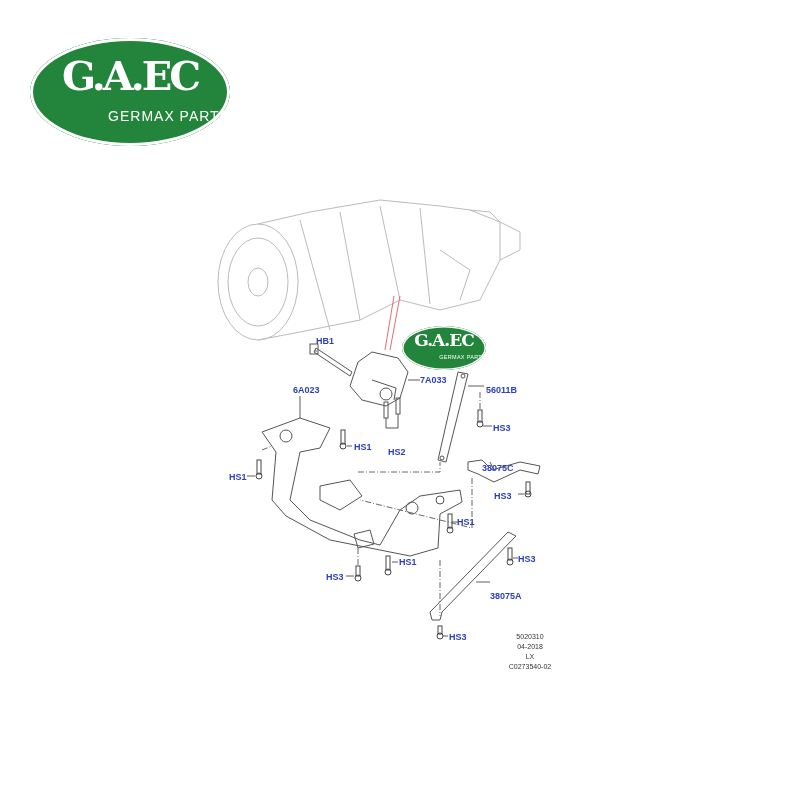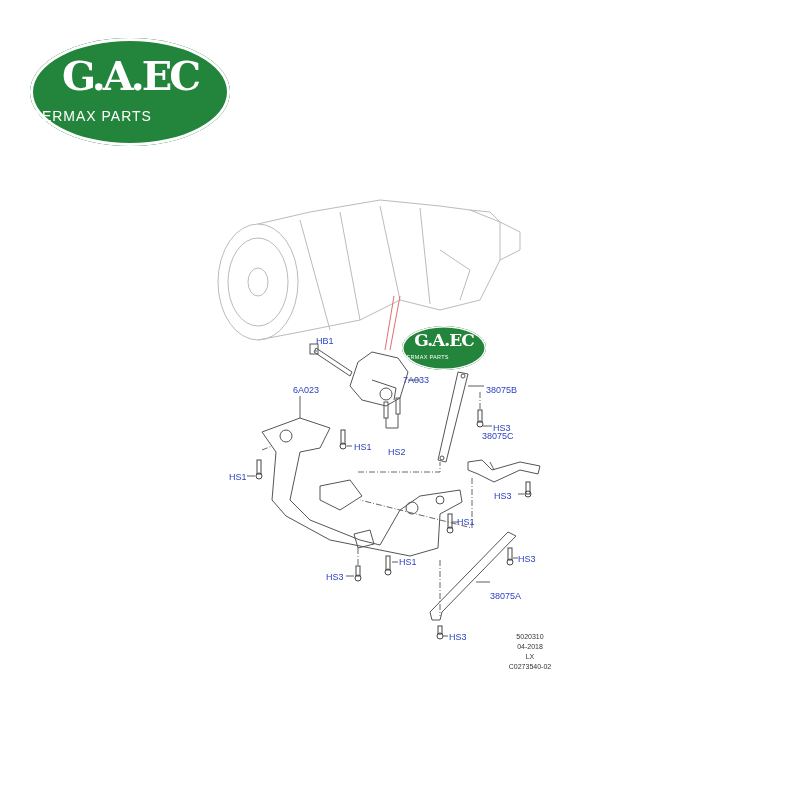--- a/index.html
+++ b/index.html
@@ -1,26 +1,26 @@
 <!DOCTYPE html>
 <html><head>
 <meta charset="utf-8">
 <style>
   html,body{margin:0;padding:0;background:#fff;}
   body{width:800px;height:800px;position:relative;overflow:hidden;font-family:"Liberation Sans",sans-serif;}
   .logo{position:absolute;left:30px;top:38px;width:200px;height:108px;}
   .logo-oval{position:absolute;inset:0;background:#23843b;border-radius:50%;box-shadow:inset 0 0 0 3px #fff,inset 0 0 0 5px #23843b;}
   .logo-mark{position:absolute;left:0;right:0;top:14px;text-align:center;color:#fff;font-family:"DejaVu Serif",serif;font-weight:bold;font-size:40px;letter-spacing:-3px;}
-  .logo-sub{position:absolute;left:0;right:0;top:70px;text-align:left;color:#fff;font-size:14px;letter-spacing:1px;}
+  .logo-sub{position:absolute;left:0;right:0;top:70px;text-align:right;color:#fff;font-size:14px;letter-spacing:1px;}
   .mini-logo{position:absolute;left:402px;top:326px;width:84px;height:44px;}
   .mini-logo .logo-mark{top:4px;font-size:17px;letter-spacing:-1px;}
   .mini-logo .logo-sub{top:28px;font-size:5.5px;letter-spacing:0.3px;}
   .mini-logo .logo-oval{box-shadow:inset 0 0 0 1.5px #fff,inset 0 0 0 2px #23843b;}
   svg.diagram{position:absolute;left:0;top:0;}
-  .lbl{position:absolute;color:#2b3fc0;font-size:9px;font-weight:normal;line-height:1;white-space:nowrap;}
+  .lbl{position:absolute;color:#2b3fc0;font-size:9px;font-weight:bold;line-height:1;white-space:nowrap;}
   .meta{position:absolute;left:500px;top:632px;width:60px;text-align:center;font-size:7px;color:#333;line-height:10px;}
   .meta div{white-space:nowrap;}
 </style>
 </head>
 <body>
 
 <div class="logo">
   <div class="logo-oval"></div>
   <div class="logo-mark">G.A.EC</div>
   <div class="logo-sub">GERMAX PARTS</div>
@@ -130,27 +130,27 @@
 </svg>
 
 <div class="mini-logo">
   <div class="logo-oval"></div>
   <div class="logo-mark">G.A.EC</div>
   <div class="logo-sub">GERMAX PARTS</div>
 </div>
 
 <span class="lbl" style="left:316px;top:337px">HB1</span>
 <span class="lbl" style="left:293px;top:386px">6A023</span>
-<span class="lbl" style="left:403px;top:376px">7A033</span>
+<span class="lbl" style="left:420px;top:376px">7A033</span>
 <span class="lbl" style="left:388px;top:448px">HS2</span>
-<span class="lbl" style="left:486px;top:386px">38075B</span>
+<span class="lbl" style="left:486px;top:386px">56011B</span>
 <span class="lbl" style="left:493px;top:424px">HS3</span>
 <span class="lbl" style="left:354px;top:443px">HS1</span>
 <span class="lbl" style="left:229px;top:473px">HS1</span>
-<span class="lbl" style="left:482px;top:432px">38075C</span>
+<span class="lbl" style="left:482px;top:464px">38075C</span>
 <span class="lbl" style="left:494px;top:492px">HS3</span>
 <span class="lbl" style="left:457px;top:518px">HS1</span>
 <span class="lbl" style="left:518px;top:555px">HS3</span>
 <span class="lbl" style="left:399px;top:558px">HS1</span>
 <span class="lbl" style="left:326px;top:573px">HS3</span>
 <span class="lbl" style="left:490px;top:592px">38075A</span>
 <span class="lbl" style="left:449px;top:633px">HS3</span>
 
 <div class="meta">
   <div>5020310</div>

